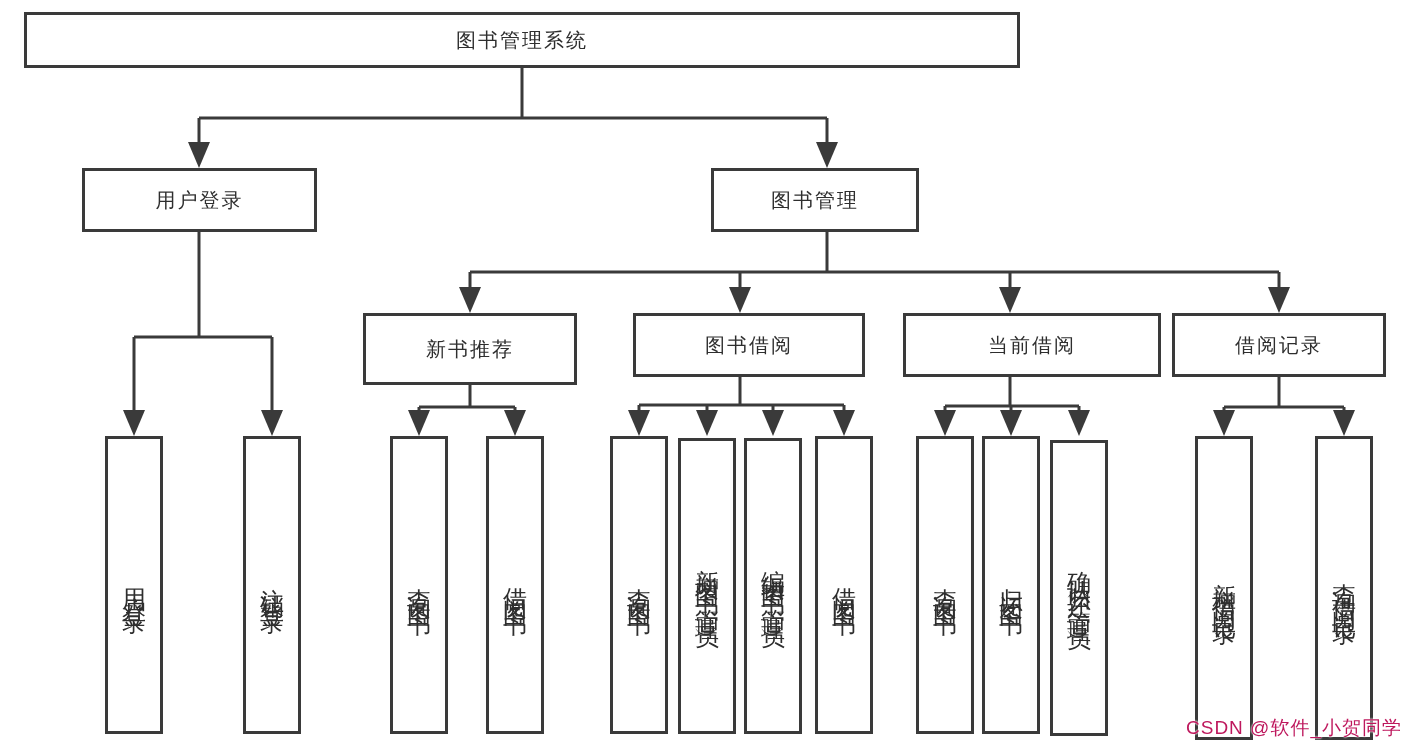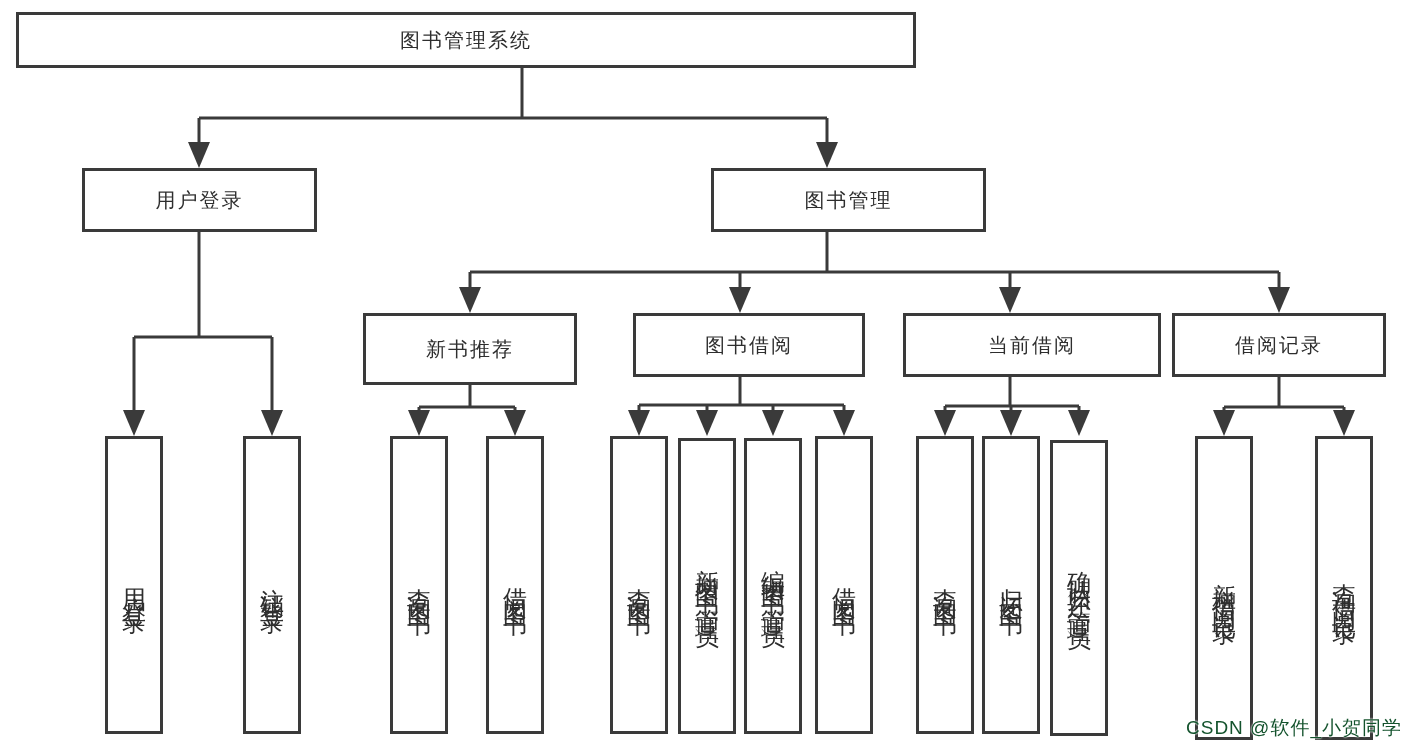--- a/index.html
+++ b/index.html
@@ -14,21 +14,21 @@
     box-sizing:border-box;display:flex;align-items:center;justify-content:center;
     color:#2e2e2e;
   }
   .h{font-size:20px;letter-spacing:2px;white-space:nowrap;}
   .v{
     writing-mode:vertical-rl;
     font-size:24px;letter-spacing:8px;line-height:1;
   }
   .watermark{
     position:absolute;left:1186px;top:715px;z-index:5;
-    font-size:19px;color:#14532d;letter-spacing:1px;white-space:nowrap;
+    font-size:19px;color:#be185d;letter-spacing:1px;white-space:nowrap;
     text-shadow:0 0 2px #ffffff, 0 0 2px #ffffff;
   }
 </style>
 </head>
 <body>
 
 <div class="canvas">
 
   <svg class="connectors" viewBox="0 0 1405 747" xmlns="http://www.w3.org/2000/svg">
     <g stroke="#3a3a3a" stroke-width="3" fill="none">
@@ -70,24 +70,24 @@
 
       <polygon points="934,410 956,410 945,436"></polygon>
       <polygon points="1000,410 1022,410 1011,436"></polygon>
       <polygon points="1068,410 1090,410 1079,436"></polygon>
 
       <polygon points="1213,410 1235,410 1224,436"></polygon>
       <polygon points="1333,410 1355,410 1344,436"></polygon>
     </g>
   </svg>
 
-  <div class="node h" style="left:16px;top:12px;width:900px;height:56px">图书管理系统</div>
+  <div class="node h" style="left:24px;top:12px;width:996px;height:56px">图书管理系统</div>
 
   <div class="node h" style="left:82px;top:168px;width:235px;height:64px">用户登录</div>
-  <div class="node h" style="left:711px;top:168px;width:275px;height:64px">图书管理</div>
+  <div class="node h" style="left:711px;top:168px;width:208px;height:64px">图书管理</div>
 
   <div class="node h" style="left:363px;top:313px;width:214px;height:72px">新书推荐</div>
   <div class="node h" style="left:633px;top:313px;width:232px;height:64px">图书借阅</div>
   <div class="node h" style="left:903px;top:313px;width:258px;height:64px">当前借阅</div>
   <div class="node h" style="left:1172px;top:313px;width:214px;height:64px">借阅记录</div>
 
   <div class="node v" style="left:105px;top:436px;width:58px;height:298px">用户登录</div>
   <div class="node v" style="left:243px;top:436px;width:58px;height:298px">注销登录</div>
 
   <div class="node v" style="left:390px;top:436px;width:58px;height:298px">查询图书</div>

